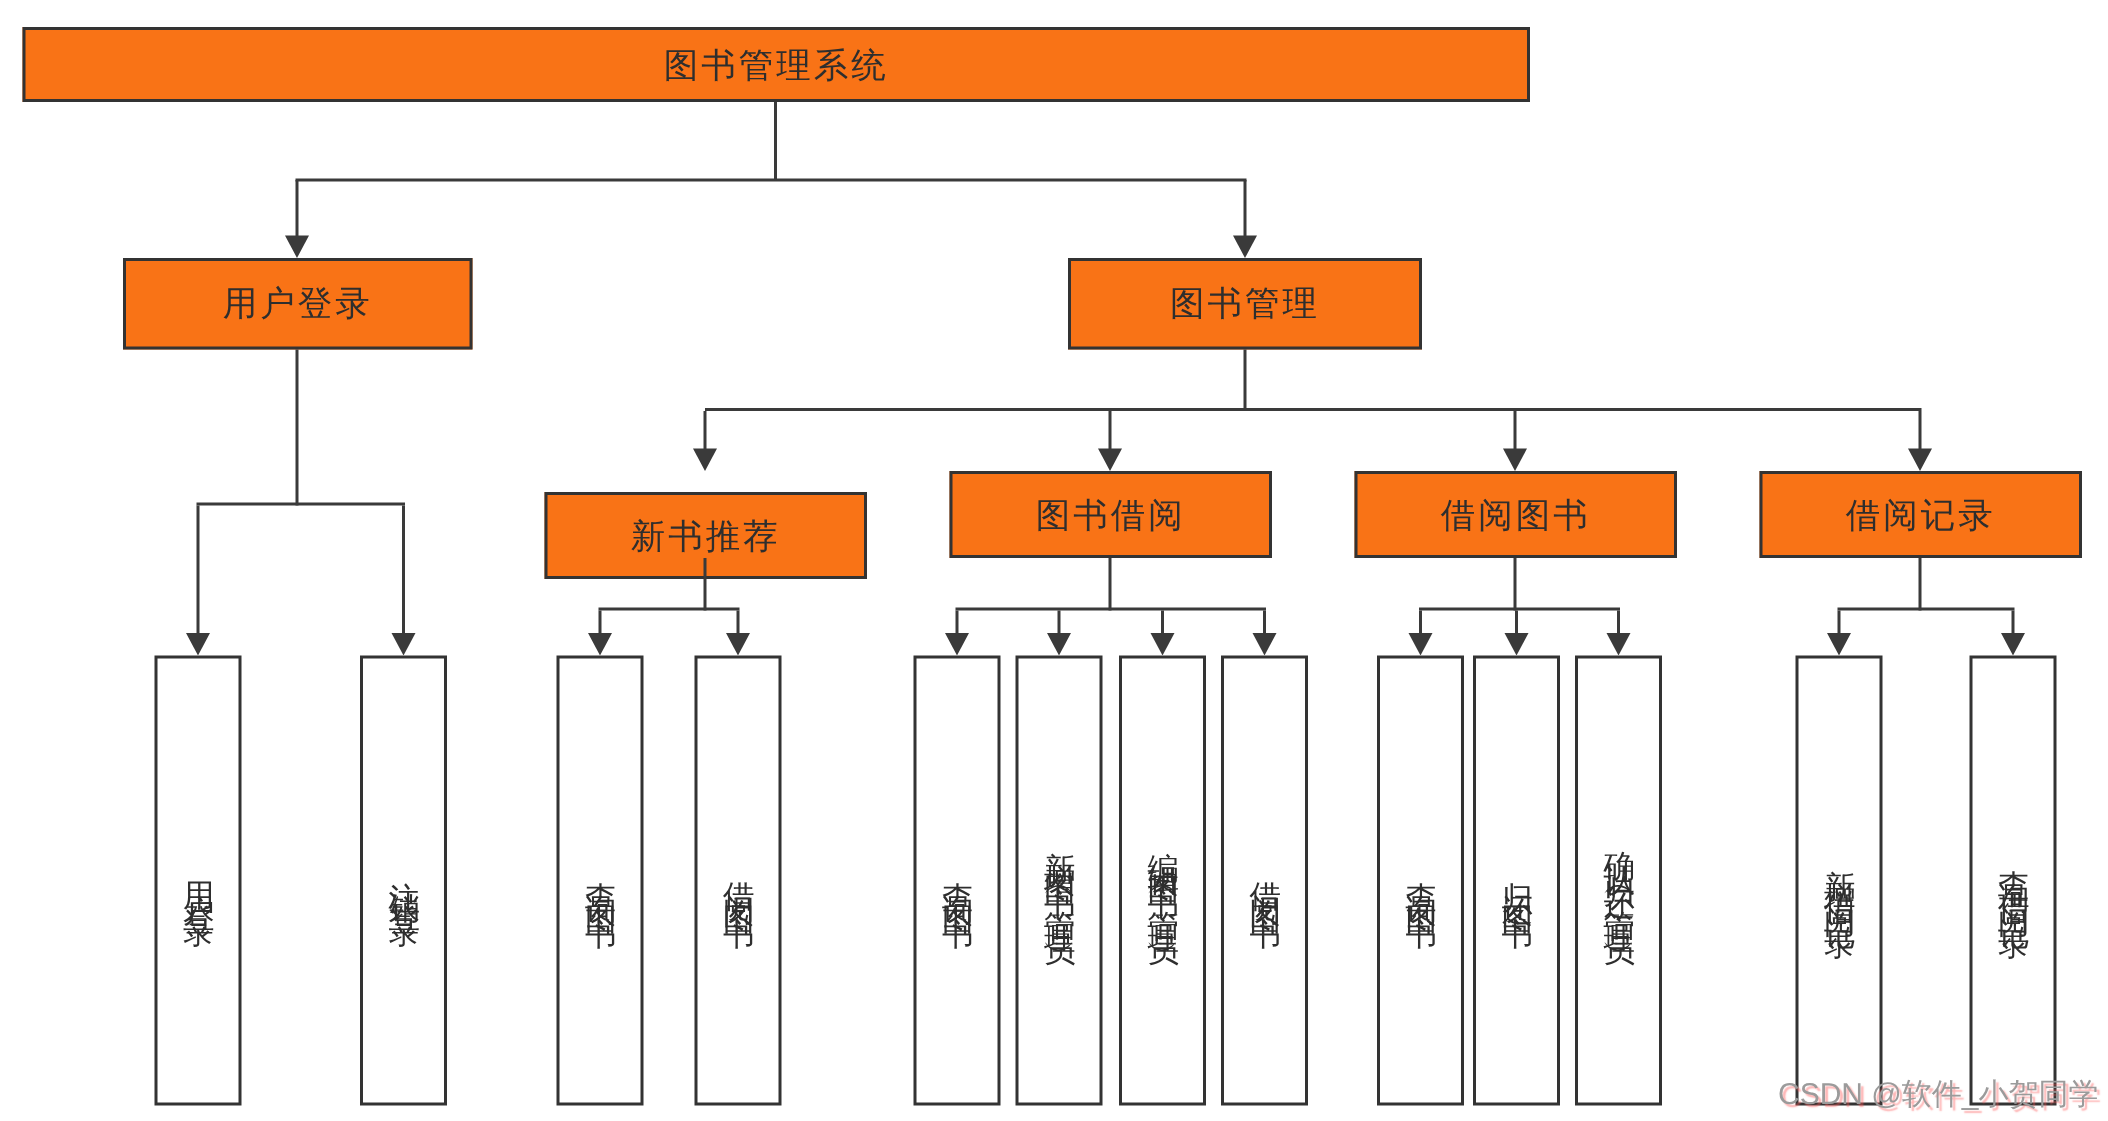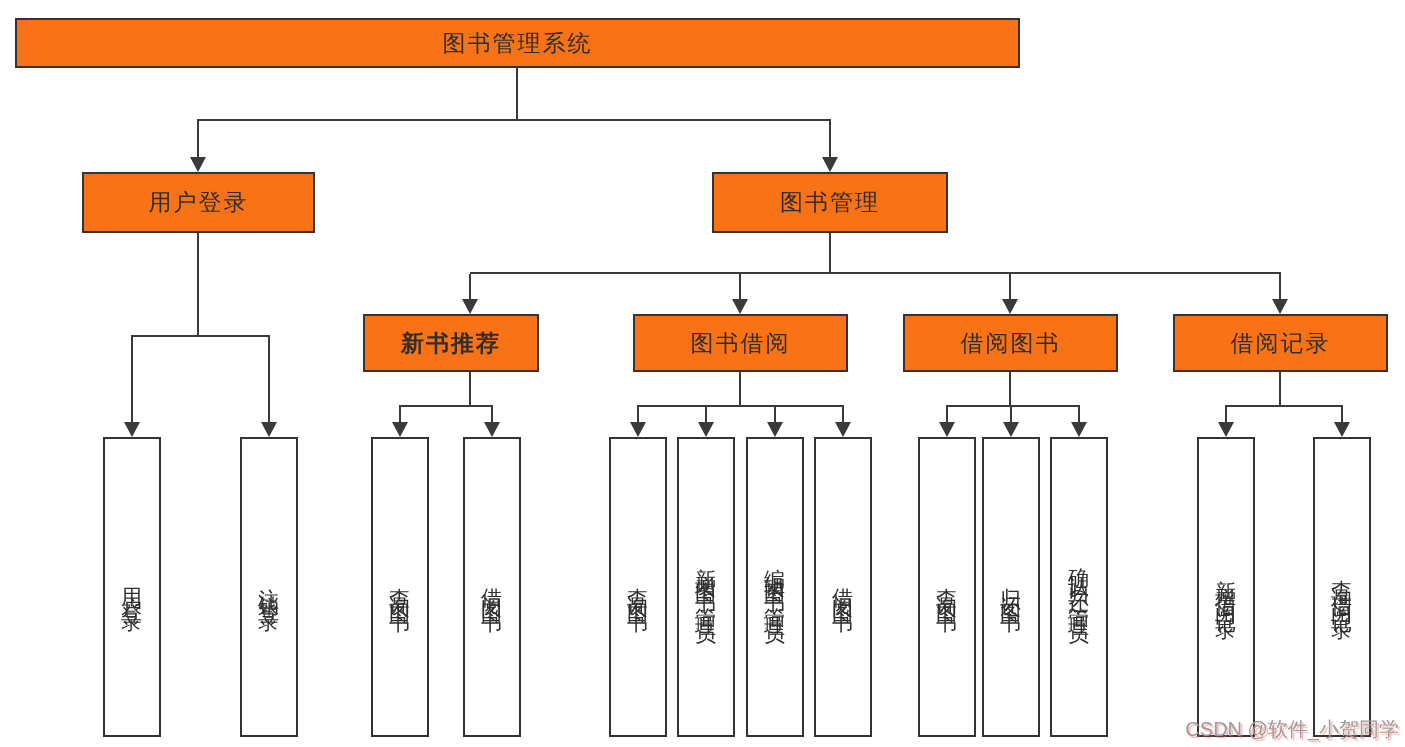--- a/index.html
+++ b/index.html
@@ -104,21 +104,21 @@
   <div class="hl" style="left:470px; top:272px; width:811px;"></div>
   <div class="vl" style="left:469px; top:274px; height:26px;"></div>
   <div class="arrow" style="left:462px; top:299px;"></div>
   <div class="vl" style="left:739px; top:274px; height:26px;"></div>
   <div class="arrow" style="left:732px; top:299px;"></div>
   <div class="vl" style="left:1009px; top:274px; height:26px;"></div>
   <div class="arrow" style="left:1002px; top:299px;"></div>
   <div class="vl" style="left:1279px; top:274px; height:26px;"></div>
   <div class="arrow" style="left:1272px; top:299px;"></div>
 
-  <div class="hnode" style="left:363px; top:314px; width:176px; height:58px;font-weight:bold;">
+  <div class="hnode" style="left:363px; top:328px; width:215px; height:58px;">
     <span>新书推荐</span>
   </div>
   <div class="hnode" style="left:633px; top:314px; width:215px; height:58px;">
     <span>图书借阅</span>
   </div>
   <div class="hnode" style="left:903px; top:314px; width:215px; height:58px;">
     <span>借阅图书</span>
   </div>
   <div class="hnode" style="left:1173px; top:314px; width:215px; height:58px;">
     <span>借阅记录</span>

